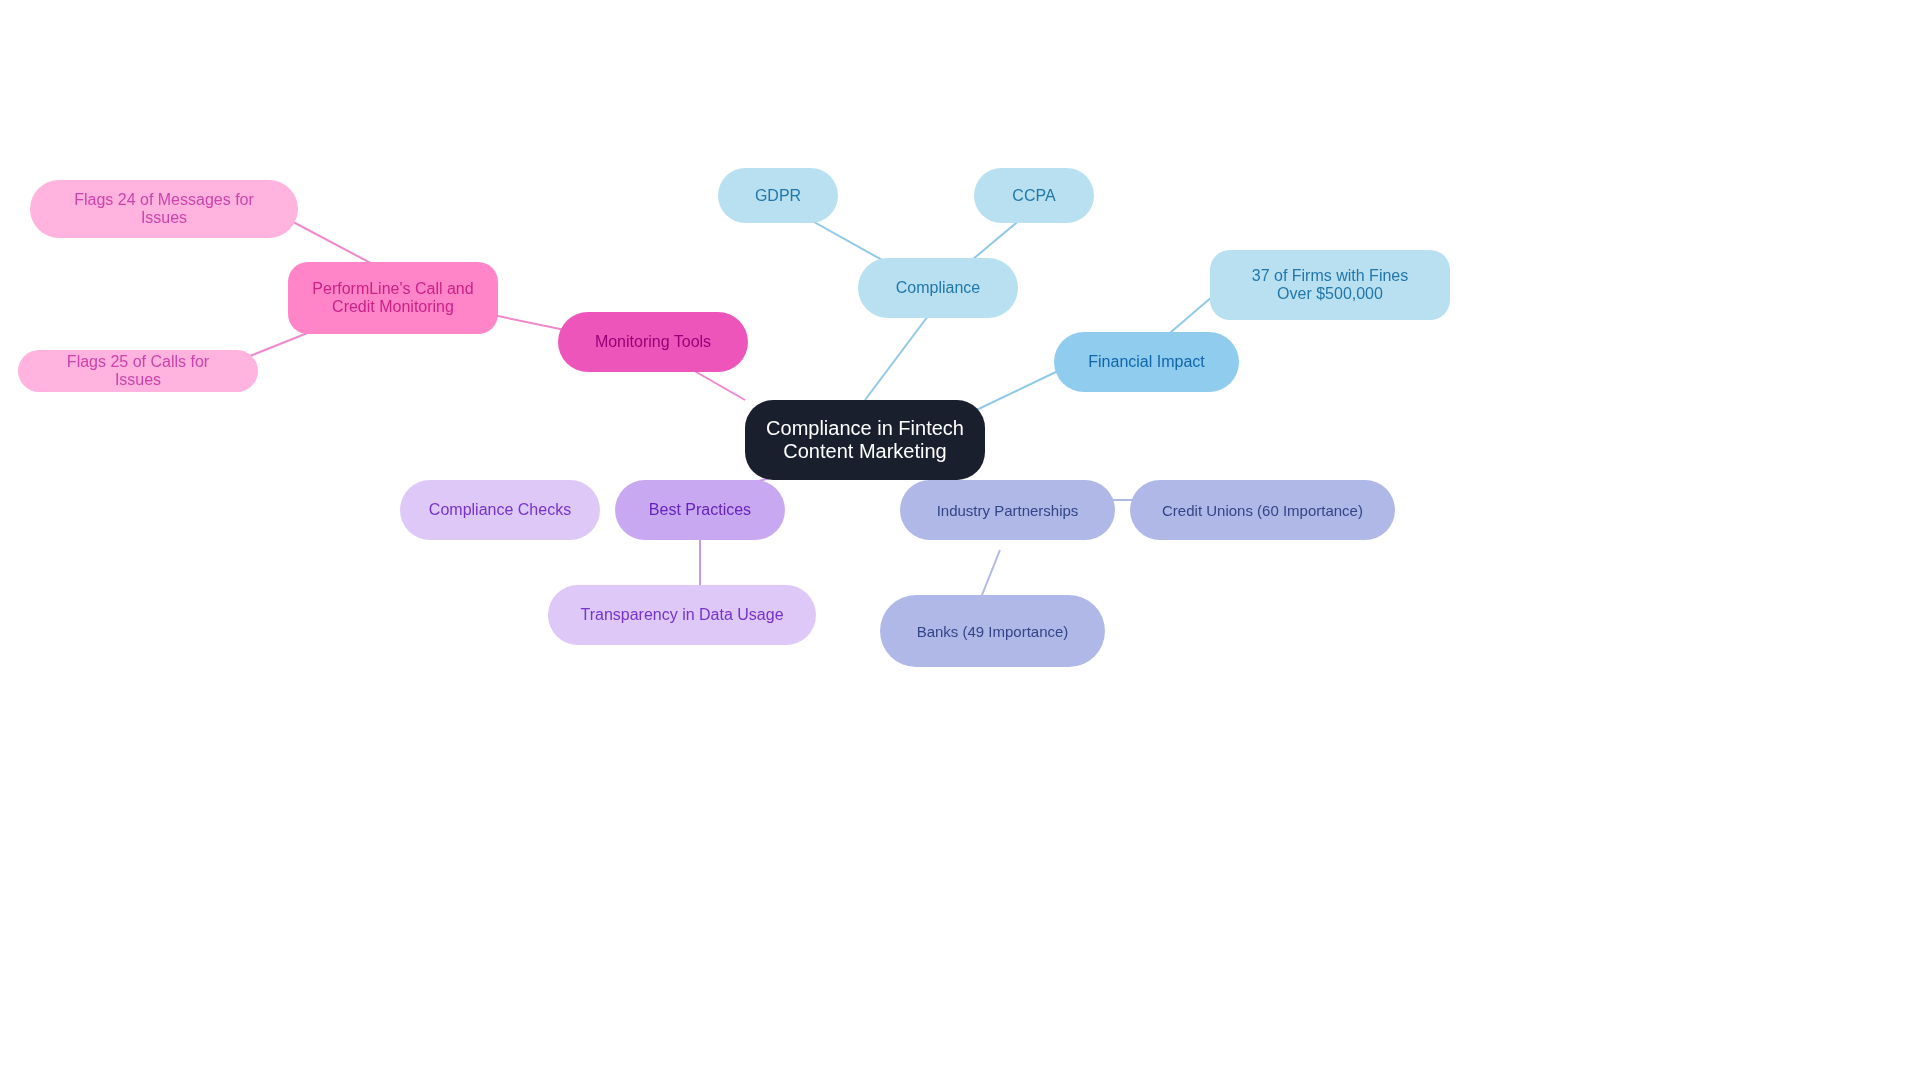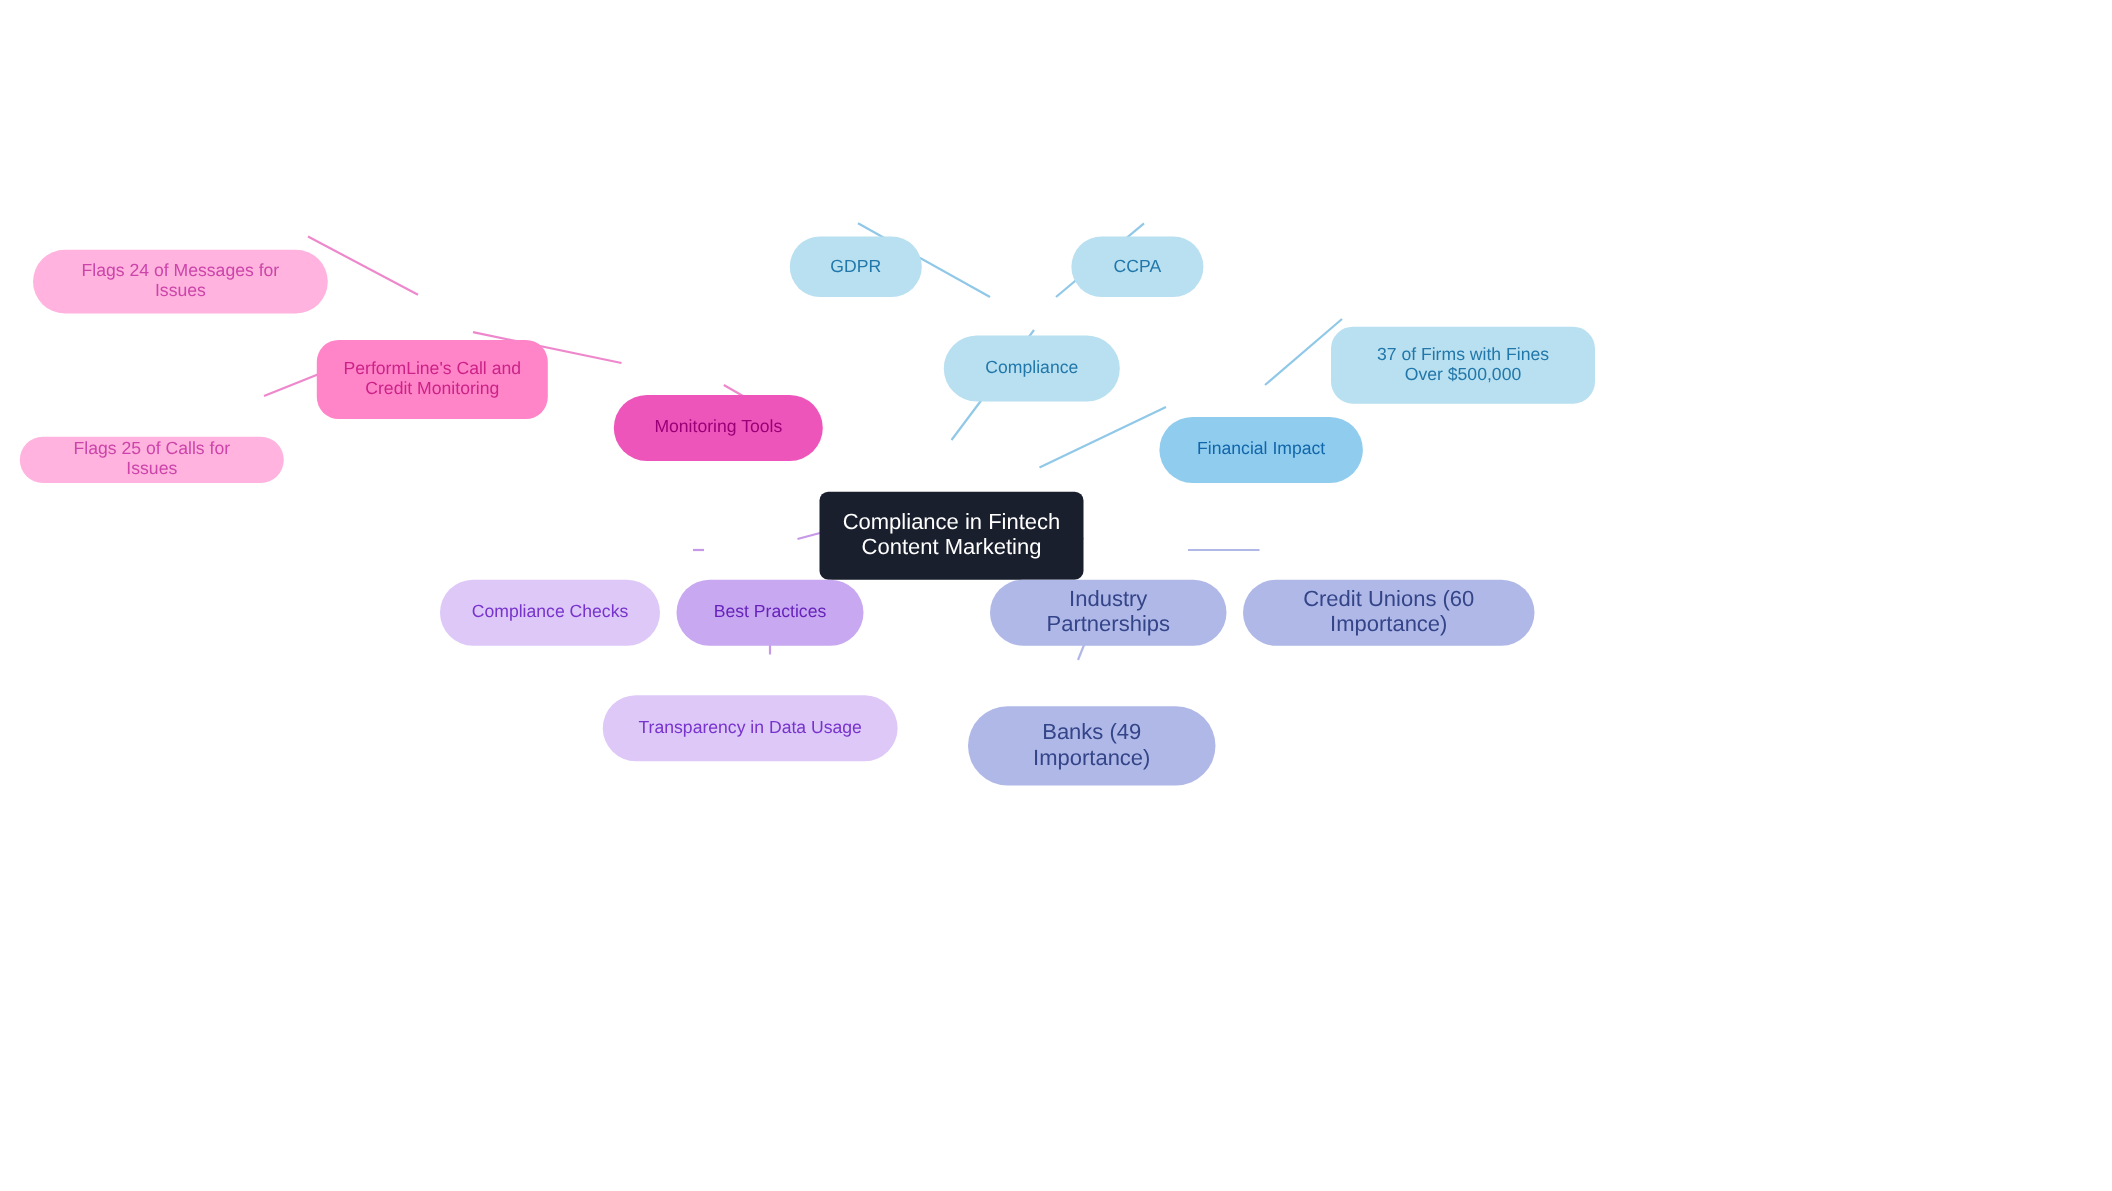--- a/index.html
+++ b/index.html
@@ -23,31 +23,30 @@
 
     .node {
       position: absolute;
       display: flex;
       align-items: center;
       justify-content: center;
       text-align: center;
       border-radius: 50px;
       z-index: 2;
       cursor: pointer;
-      margin-top: 47px;
     }
 
     .node-center {
       background: #1a1f2e;
       color: #ffffff;
       font-size: 20px;
       font-weight: 500;
       width: 240px;
       height: 80px;
-      border-radius: 8px;
+      border-radius: 28px;
     }
 
     .node-pink-light {
       background: #ffb3de;
       color: #cc44aa;
       font-size: 16px;
       font-weight: 400;
       border: none;
       padding: 14px 24px;
       height: 60px;
@@ -103,21 +102,21 @@
       color: #6622bb;
       font-size: 16px;
       font-weight: 400;
       padding: 14px 24px;
       height: 60px;
     }
 
     .node-periwinkle {
       background: #b0b8e8;
       color: #334488;
-      font-size: 20px;
+      font-size: 15px;
       font-weight: 400;
       padding: 14px 24px;
       height: 60px;
     }
   </style>
 </head>
 <body>
 
 <svg class="connections" xmlns="http://www.w3.org/2000/svg">
 

